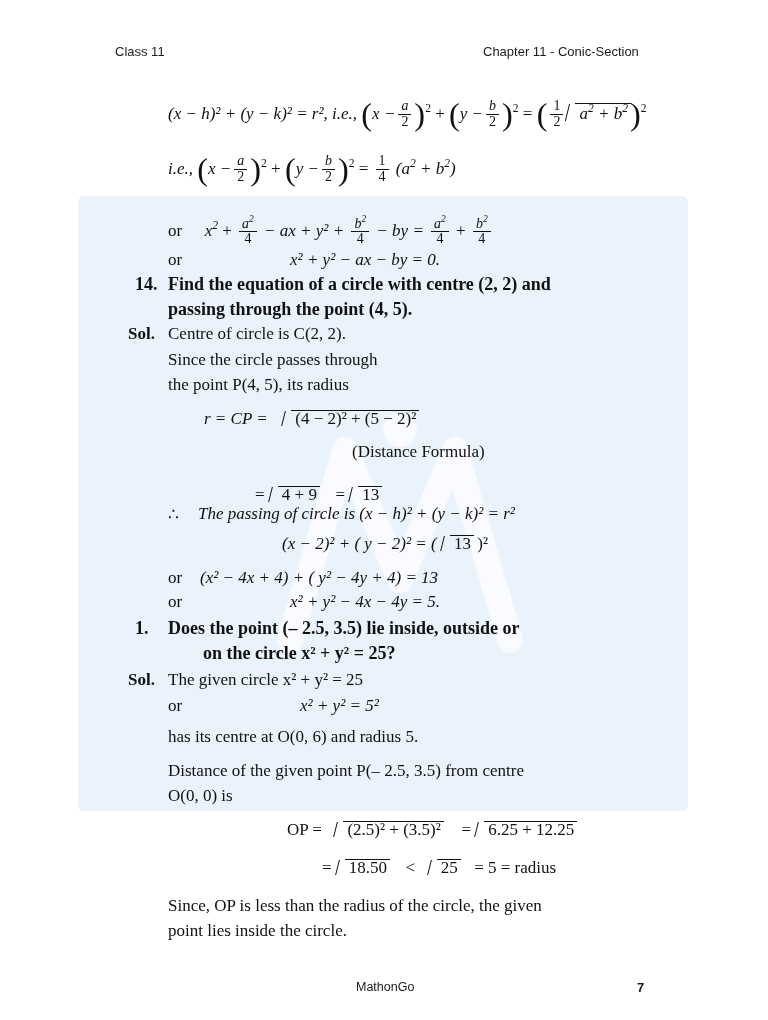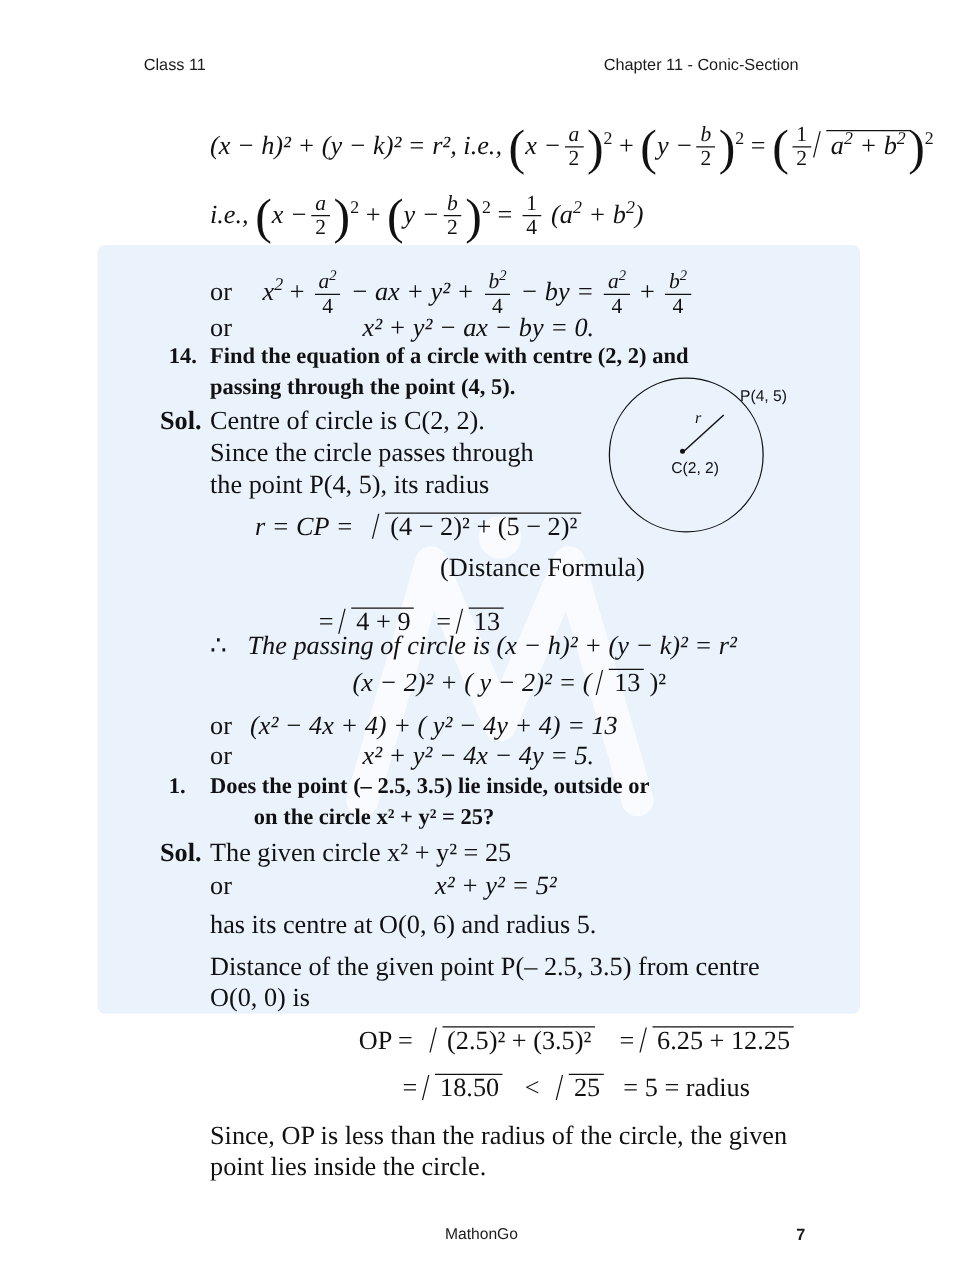--- a/index.html
+++ b/index.html
@@ -47,21 +47,21 @@
     opacity:.75;
   }
 
   .content{
     position:absolute;left:0;top:0;width:768px;
   }
   .line{position:absolute;white-space:nowrap;color:#111;}
   .serif{font-family:"Liberation Serif", serif;}
   .it{font-style:italic;}
   .b{font-weight:bold;}
-  .fs17{font-size:21px;}
+  .fs17{font-size:17px;}
   .fs18{font-size:18px;}
 
   
   .frac{display:inline-block;vertical-align:middle;text-align:center;line-height:1.05;margin:0 3px;position:relative;top:-1px;}
   .frac .num{display:block;padding:0 3px;font-size:.82em;}
   .frac .den{display:block;padding:0 3px;border-top:1px solid #111;font-size:.82em;}
   .sup{font-size:.68em;vertical-align:super;}
   .rad{display:inline-block;position:relative;padding-left:11px;}
   .rad:before{
     content:"";position:absolute;left:1px;top:2px;bottom:3px;width:8px;
@@ -185,21 +185,21 @@
     <div class="line serif fs17 it" style="left:290px;top:592px;">x² + y² − 4x − 4y = 5.</div>
 
     <div class="line serif fs18 b" style="left:135px;top:618px;">1.</div>
     <div class="line serif fs18 b" style="left:168px;top:618px;">Does the point (– 2.5, 3.5) lie inside, outside or</div>
     <div class="line serif fs18 b" style="left:168px;top:643px;margin-left:35px;">on the circle x² + y² = 25?</div>
 
     <div class="line serif fs17 b" style="left:128px;top:670px;">Sol.</div>
     <div class="line serif fs17" style="left:168px;top:670px;">The given circle  x² + y² = 25</div>
 
     <div class="line serif fs17" style="left:168px;top:696px;">or</div>
-    <div class="line serif fs17 it" style="left:300px;top:696px;margin-left:48px;">x² + y² = 5²</div>
+    <div class="line serif fs17 it" style="left:300px;top:696px;">x² + y² = 5²</div>
 
     <div class="line serif fs17" style="left:168px;top:727px;">has its centre at O(0, 6) and radius 5.</div>
     <div class="line serif fs17" style="left:168px;top:761px;">Distance of the given point P(– 2.5, 3.5) from centre</div>
     <div class="line serif fs17" style="left:168px;top:786px;">O(0, 0) is</div>
 
     <div class="line serif fs17" style="left:287px;top:820px;">
       <span>OP =</span>
       <span style="display:inline-block;width:4px;"></span>
       <span class="rad"><span class="radin">(2.5)² + (3.5)²</span></span>
       <span style="display:inline-block;width:10px;"></span>
@@ -216,29 +216,19 @@
       <span class="rad"><span class="radin">25</span></span>
       <span style="display:inline-block;width:6px;"></span>
       <span>= 5 = radius</span>
     </div>
 
     <div class="line serif fs17" style="left:168px;top:896px;">Since, OP is less than the radius of the circle, the given</div>
     <div class="line serif fs17" style="left:168px;top:921px;">point lies inside the circle.</div>
 
   </div>
 
-  <div class="fig">
-    <div class="circ"></div>
-    <div class="center-dot"></div>
-    <svg class="rline" viewBox="0 0 34 32">
-      <line x1="0" y1="31" x2="33" y2="1" stroke="#111" stroke-width="1.2"></line>
-    </svg>
-    <span class="lbl" style="left:105px;top:8px;">P(4, 5)</span>
-    <span class="lbl" style="left:50px;top:65px;">C(2, 2)</span>
-    <span class="lbl it" style="left:69px;top:24px;font-family:'Liberation Serif',serif;font-size:13px;">r</span>
-  </div>
 
   <div class="footer">
     <span class="center">MathonGo</span>
     <span class="pageno">7</span>
   </div>
 
 </div>
 
 </body></html>

